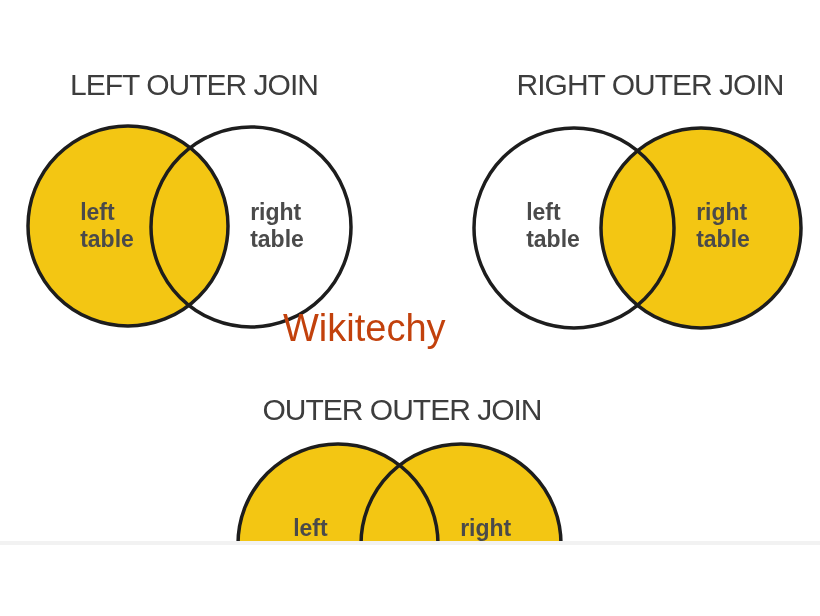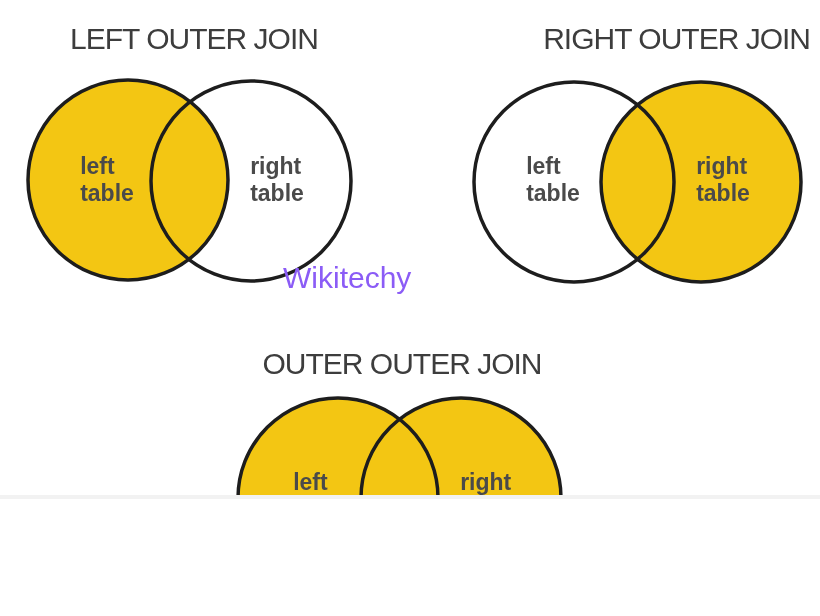--- a/index.html
+++ b/index.html
@@ -6,33 +6,34 @@
   body {
     font-family: "Liberation Sans", sans-serif;
     background: #ffffff;
   }
   .canvas {
     position: relative;
     width: 820px;
     height: 499px;
     background: #ffffff;
     overflow: hidden;
+    margin-top: 46px;
   }
   .diagram-title {
     position: absolute;
     width: 320px;
     text-align: center;
     font-size: 30px;
     font-weight: 400;
     letter-spacing: -1px;
     color: #3d3d3d;
     white-space: nowrap;
   }
   .title-left  { left: 34px;  top: 22px; }
-  .title-right { left: 490px; top: 22px; text-align: right; }
+  .title-right { left: 490px; top: 22px; }
   .title-full  { left: 242px; top: 347px; }
 
   .venn {
     position: absolute;
     width: 345px;
     height: 216px;
   }
   .venn-left  { left: 20px;  top: 72px; }
   .venn-right { left: 465px; top: 72px; }
   .venn-full  { left: 228px; top: 390px; }
@@ -59,23 +60,23 @@
   .lbl-d1-right { left: 217px; top: 150px; }
   .lbl-d2-left  { left: 493px; top: 150px; }
   .lbl-d2-right { left: 663px; top: 150px; }
   .lbl-d3-left  { left: 260px; top: 466px; }
   .lbl-d3-right { left: 427px; top: 466px; }
 
   .watermark {
     position: absolute;
     left: 283px;
     top: 261px;
-    font-size: 30px;
+    font-size: 38px;
     font-weight: 400;
-    color: #8b5cf6;
+    color: #c2410c;
     white-space: nowrap;
   }
 
   .bottom-strip {
     position: absolute;
     left: 0;
     bottom: 0;
     width: 820px;
     height: 4px;
     background: #f2f2f2;

